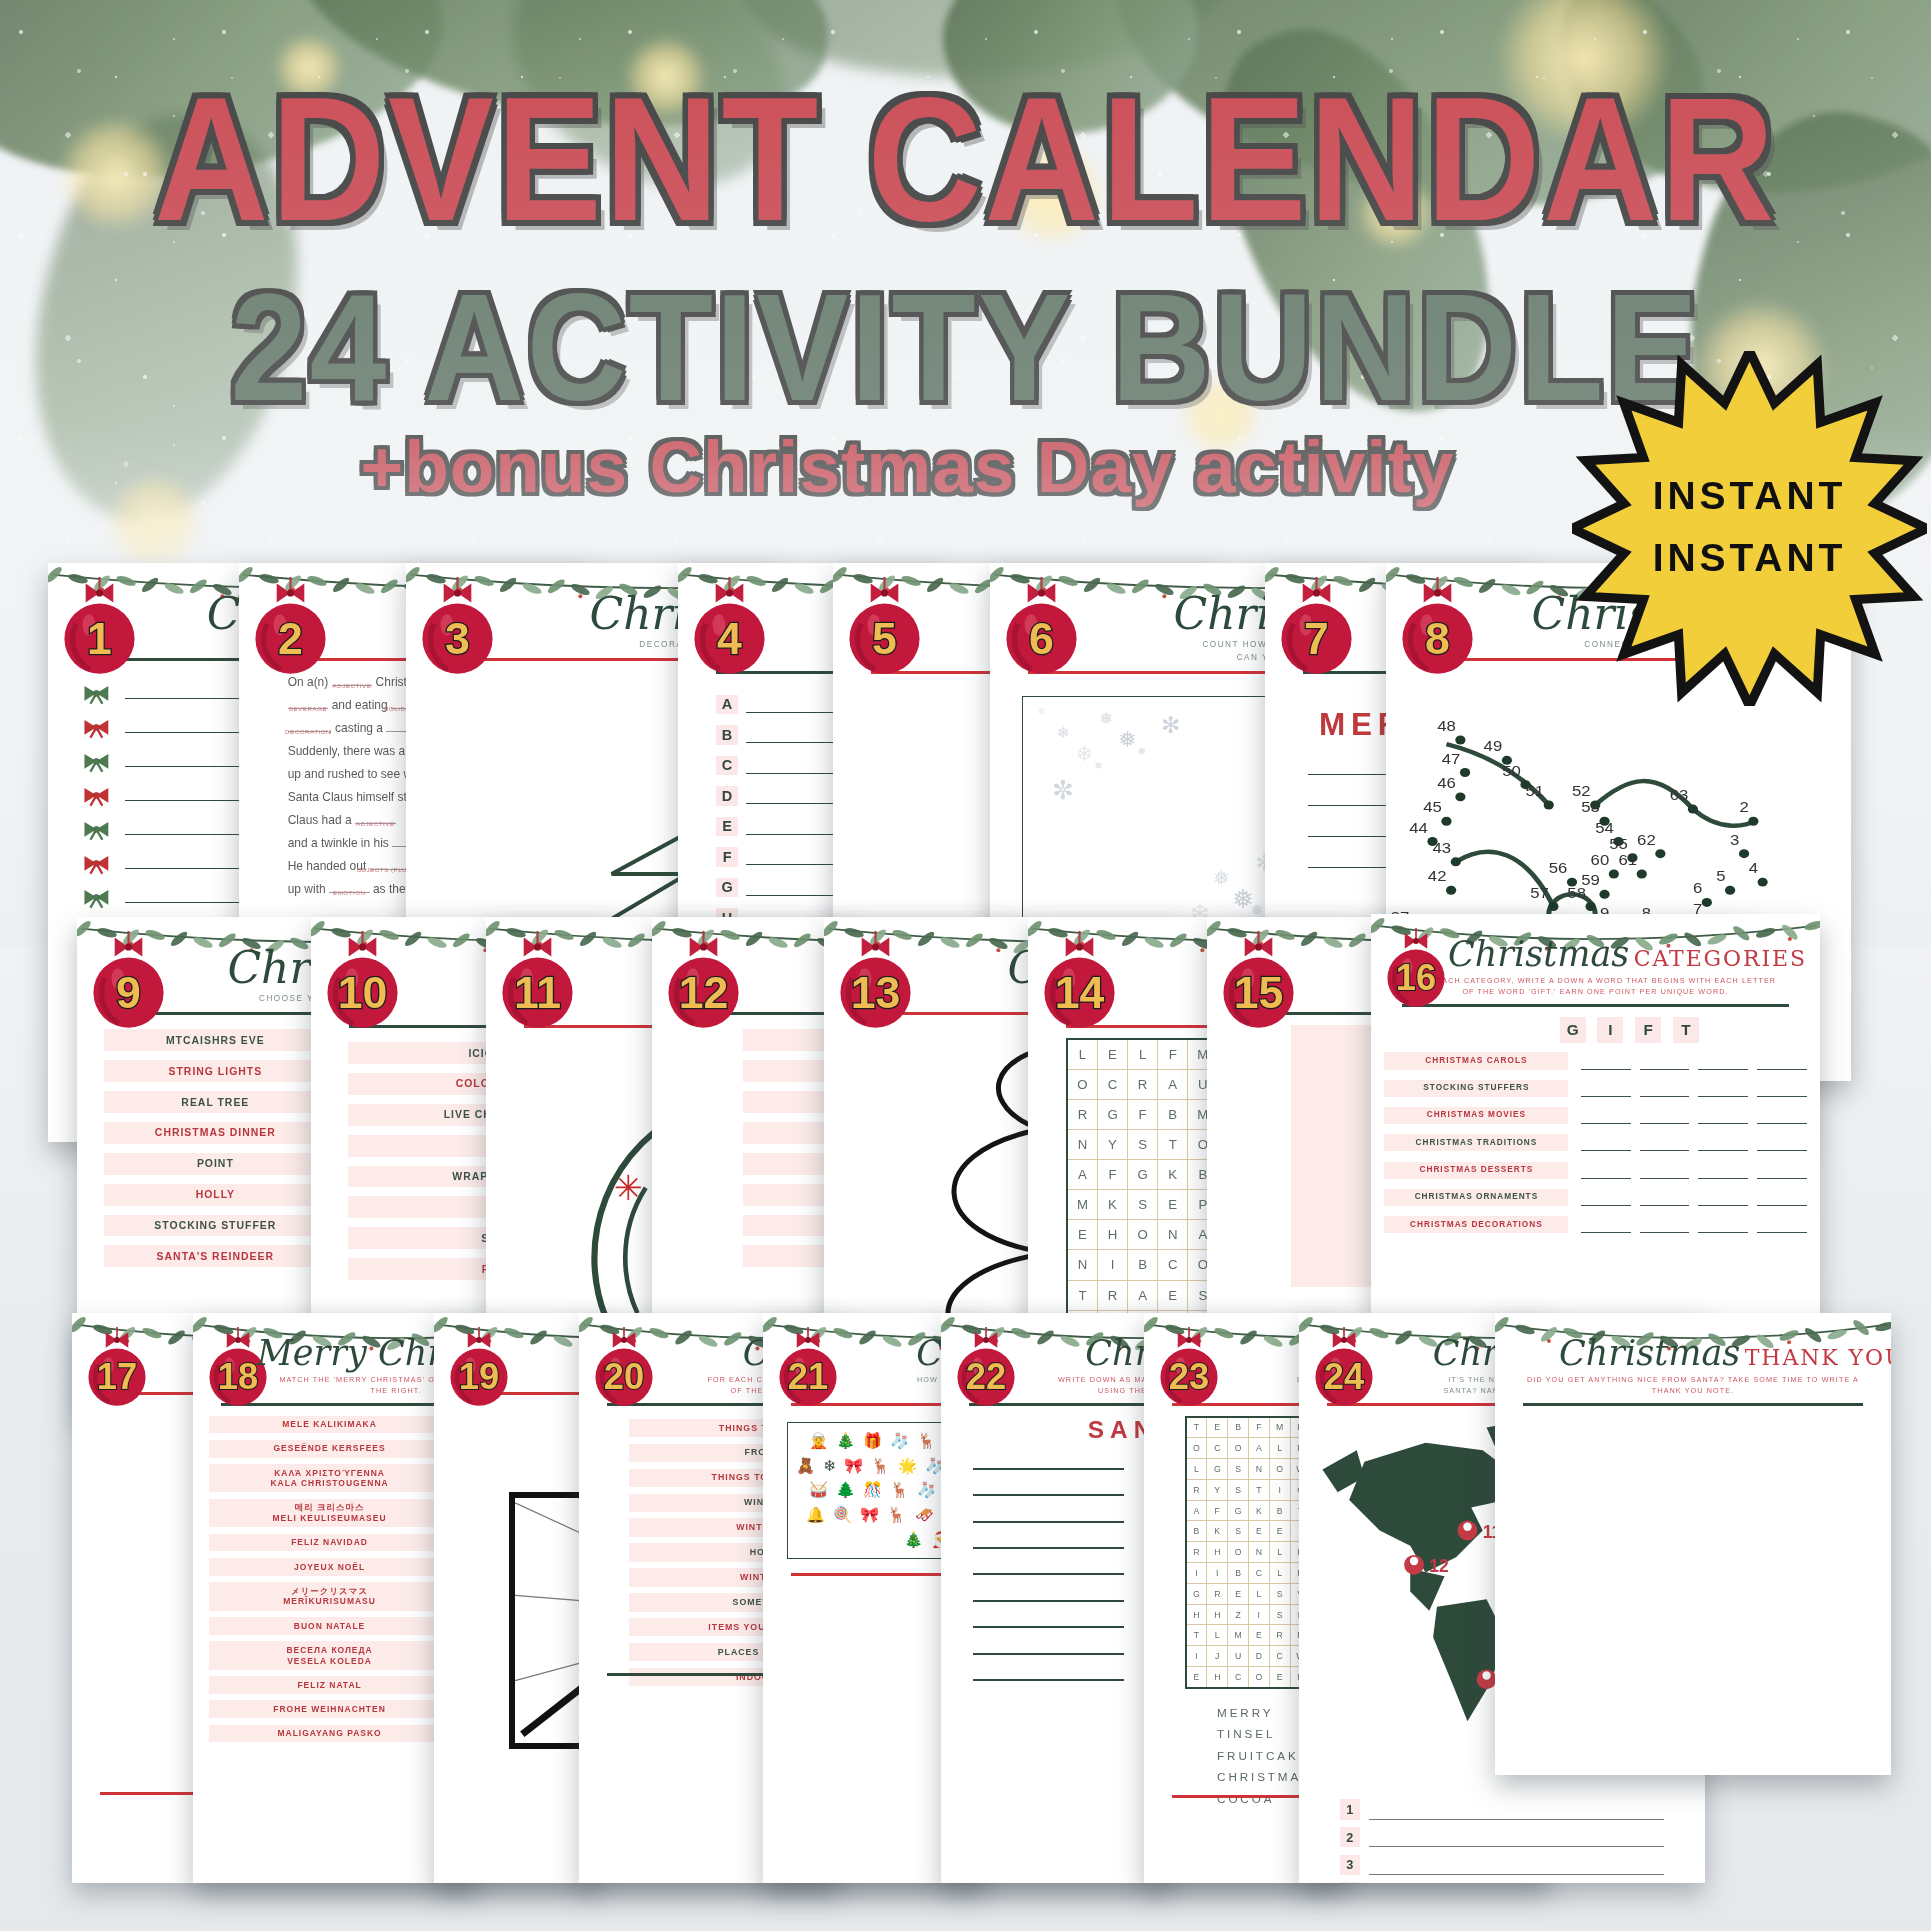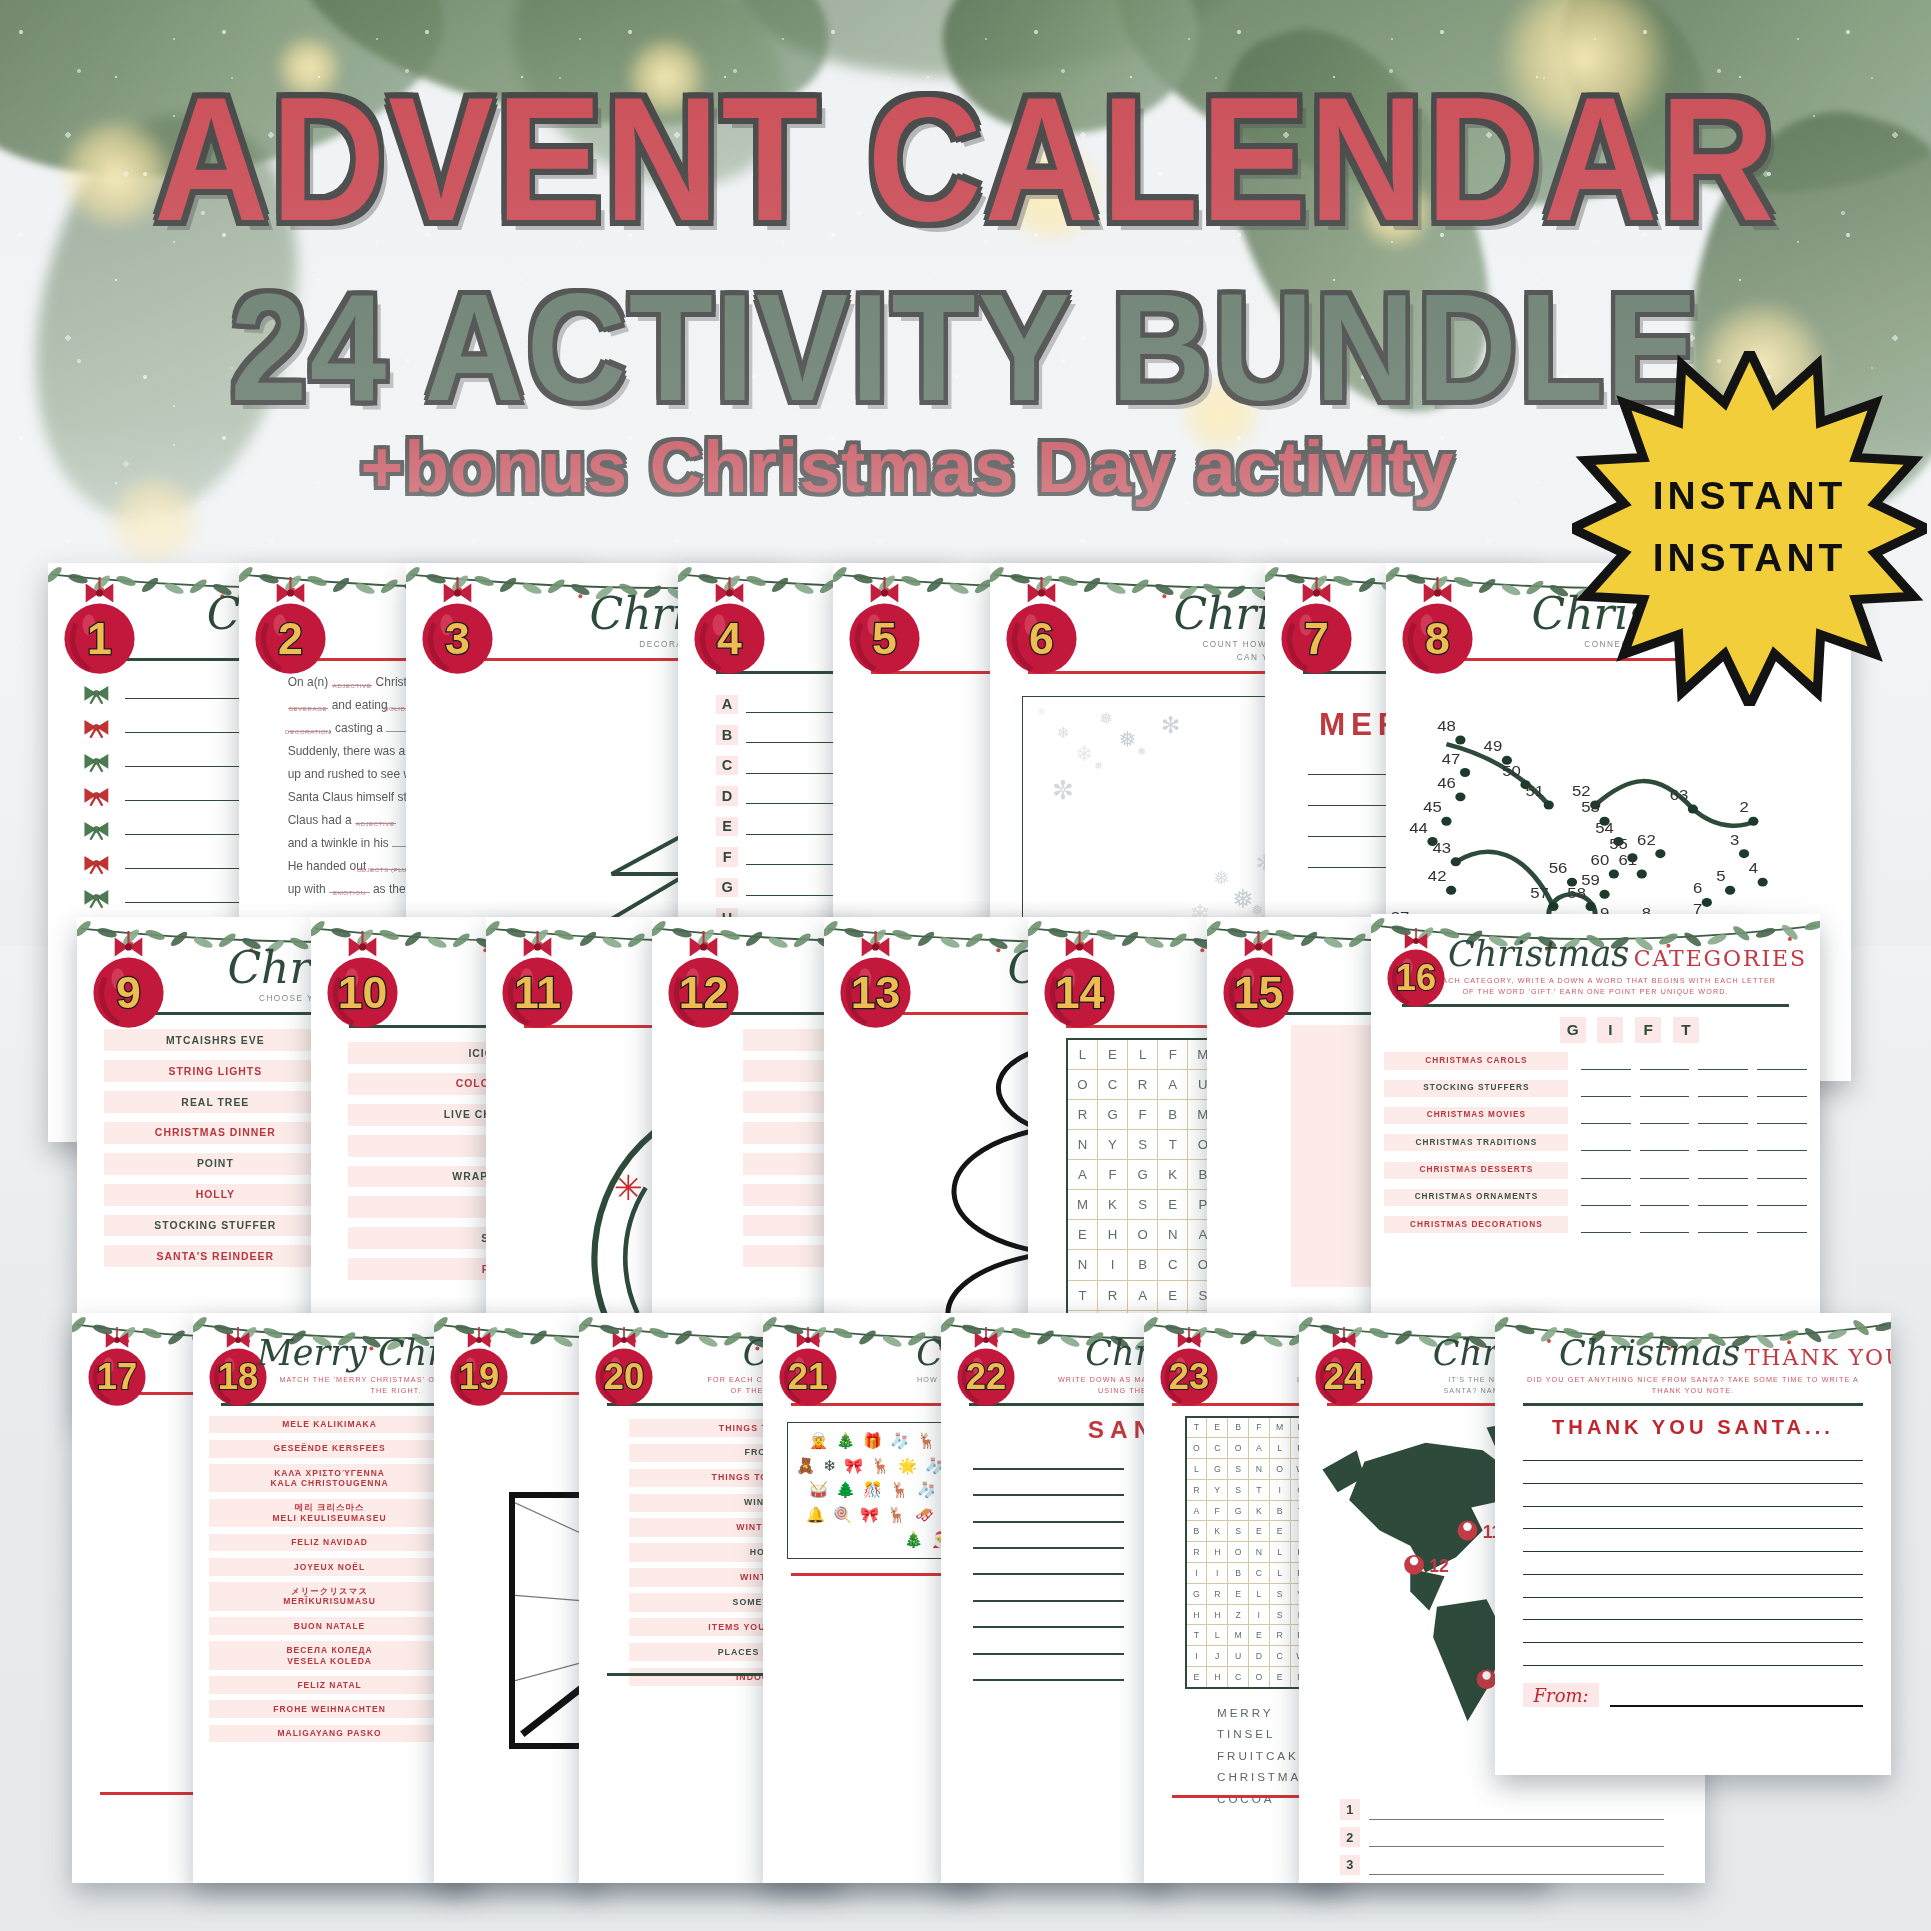--- a/index.html
+++ b/index.html
@@ -2219,34 +2219,17 @@
           <ellipse cx="304.5" cy="23.3" rx="10.5" ry="4" fill="#6f9472" opacity=".92" transform="rotate(-23 304.5 23.3)"></ellipse>
           <circle cx="304.5" cy="30.3" r="2.1" fill="#c94f46"></circle>
           <ellipse cx="329.4" cy="22.9" rx="10.5" ry="4" fill="#49684f" opacity=".92" transform="rotate(39 329.4 22.9)"></ellipse>
           <ellipse cx="354.3" cy="22.1" rx="10.5" ry="4" fill="#8aab8c" opacity=".92" transform="rotate(-19 354.3 22.1)"></ellipse>
           <ellipse cx="379.1" cy="15.1" rx="10.5" ry="4" fill="#6f9472" opacity=".92" transform="rotate(43 379.1 15.1)"></ellipse>
           <ellipse cx="404.0" cy="14.0" rx="10.5" ry="4" fill="#49684f" opacity=".92" transform="rotate(-15 404.0 14.0)"></ellipse>
         </svg>
         <div class="chead"><span class="script">Christmas</span> <span class="accent ">THANK YOU</span></div>
         <div class="csub red">DID YOU GET ANYTHING NICE FROM SANTA? TAKE SOME TIME TO WRITE A<br>THANK YOU NOTE.</div>
         <div class="cdiv "></div>
-        <div class="content">
-          <div class="tyhead">THANK YOU SANTA...</div>
-          <div class="tyline"></div>
-          <div class="tyline"></div>
-          <div class="tyline"></div>
-          <div class="tyline"></div>
-          <div class="tyline"></div>
-          <div class="tyline"></div>
-          <div class="tyline"></div>
-          <div class="tyline"></div>
-          <div class="tyline"></div>
-          <div class="tyline"></div>
-          <div class="tyfrom">
-            <span class="fl">From:</span>
-            <span class="lin"></span>
-          </div>
-        </div>
       </div>
     </div>
   <div class="fade"></div>
 </div>
 
 
 </body></html>

